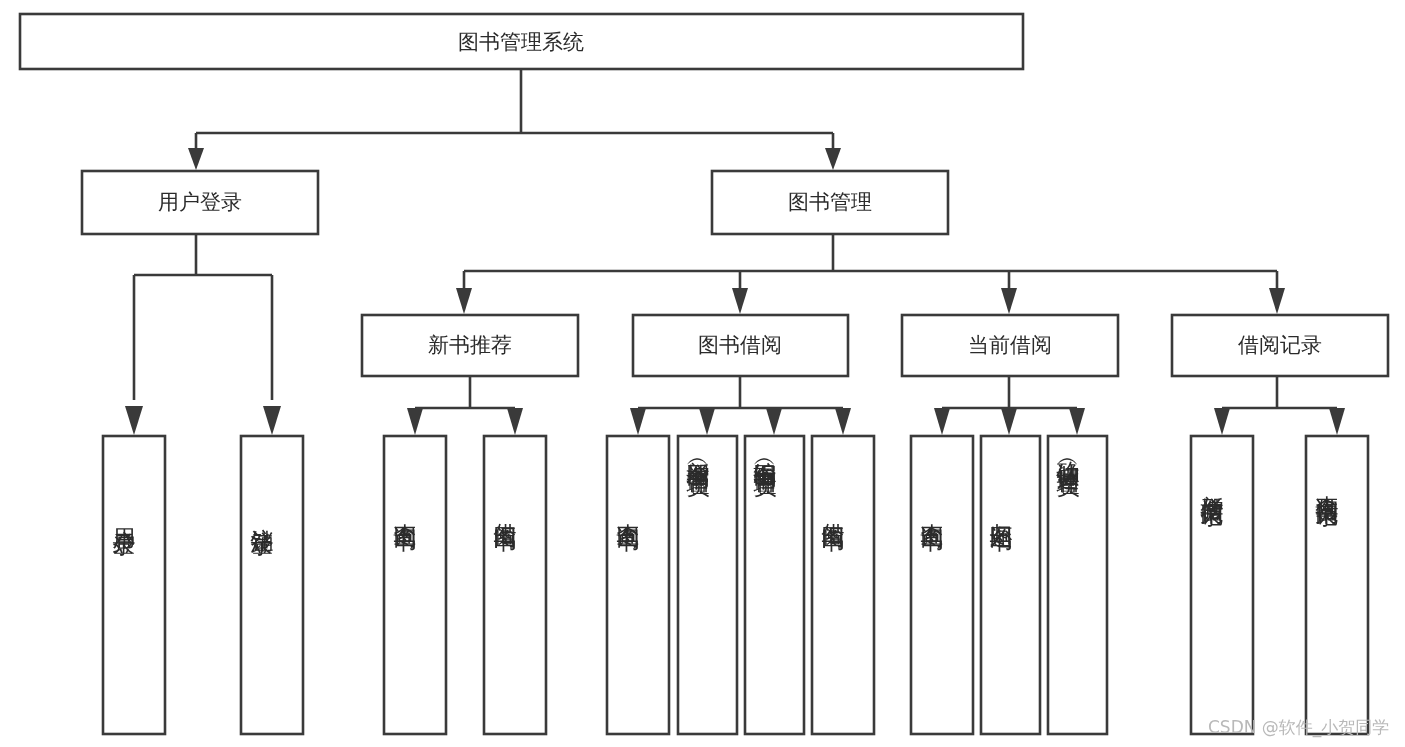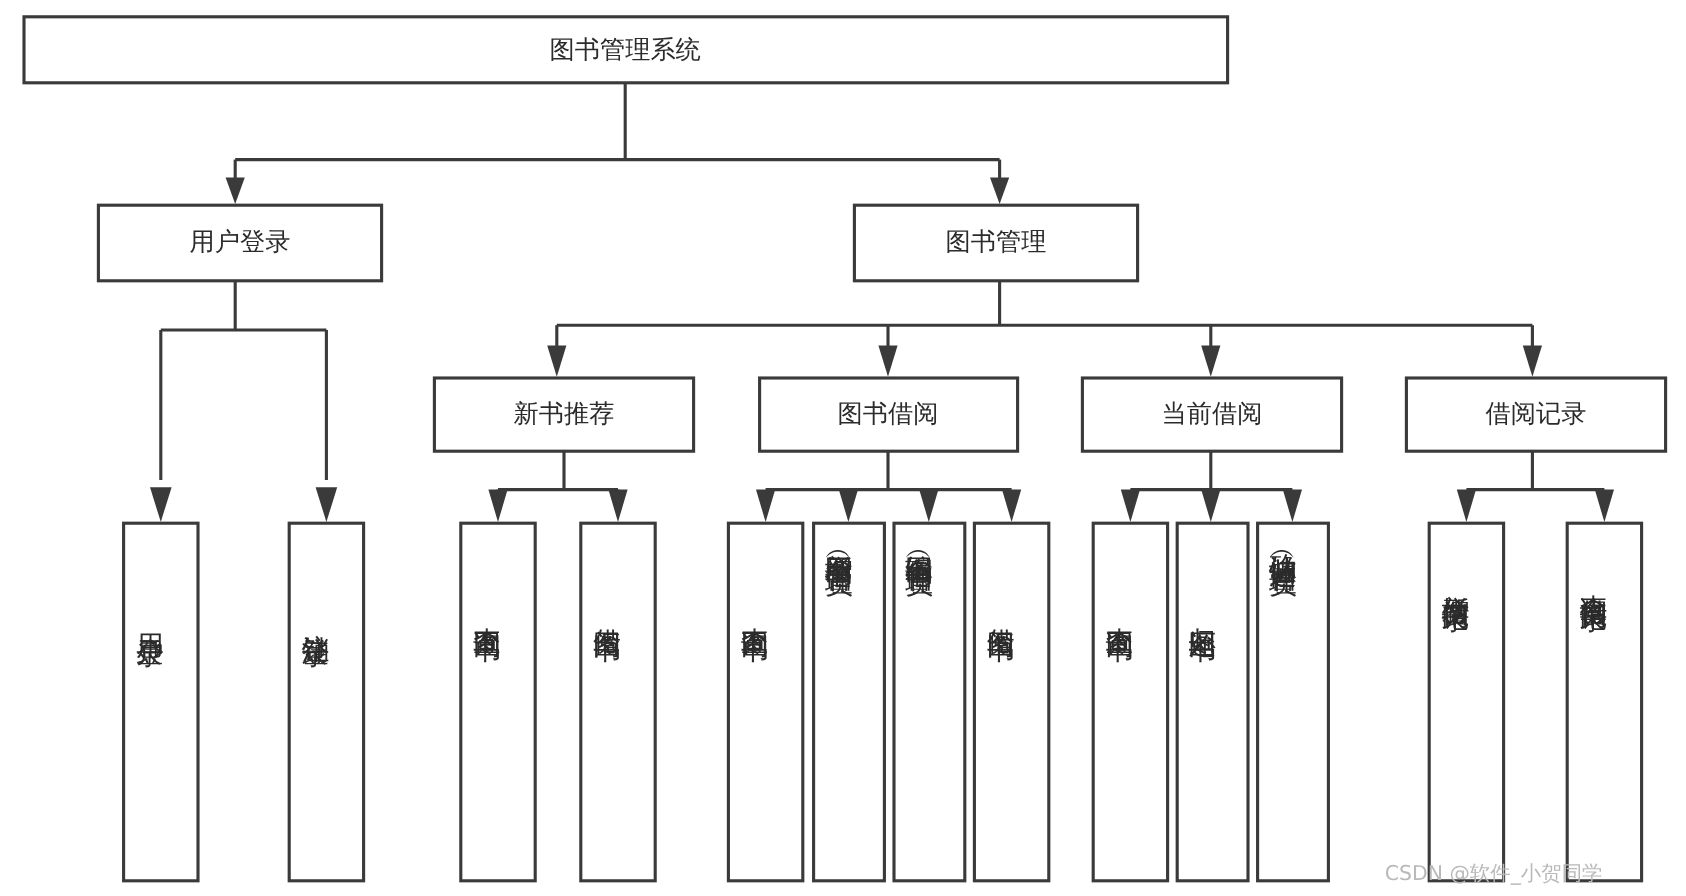--- a/index.html
+++ b/index.html
@@ -205,15 +205,15 @@
   <div class="leaf-label" style="left:920px; top:505px; height:200px;">查询图书</div>
 
   <div class="leaf-label" style="left:989px; top:505px; height:200px;">归还图书</div>
 
   <div class="leaf-label" style="left:1056px; top:443px; height:270px;">确认归还（管理员）</div>
 
   <div class="leaf-label" style="left:1200px; top:477px; height:240px;">新增借阅记录</div>
 
   <div class="leaf-label" style="left:1315px; top:477px; height:240px;">查询借阅记录</div>
 
-  <div class="watermark" style="left:1154px; top:716px;">CSDN @软件_小贺同学</div>
+  <div class="watermark" style="left:1208px; top:716px;">CSDN @软件_小贺同学</div>
 
 </div>
 
 </body></html>

